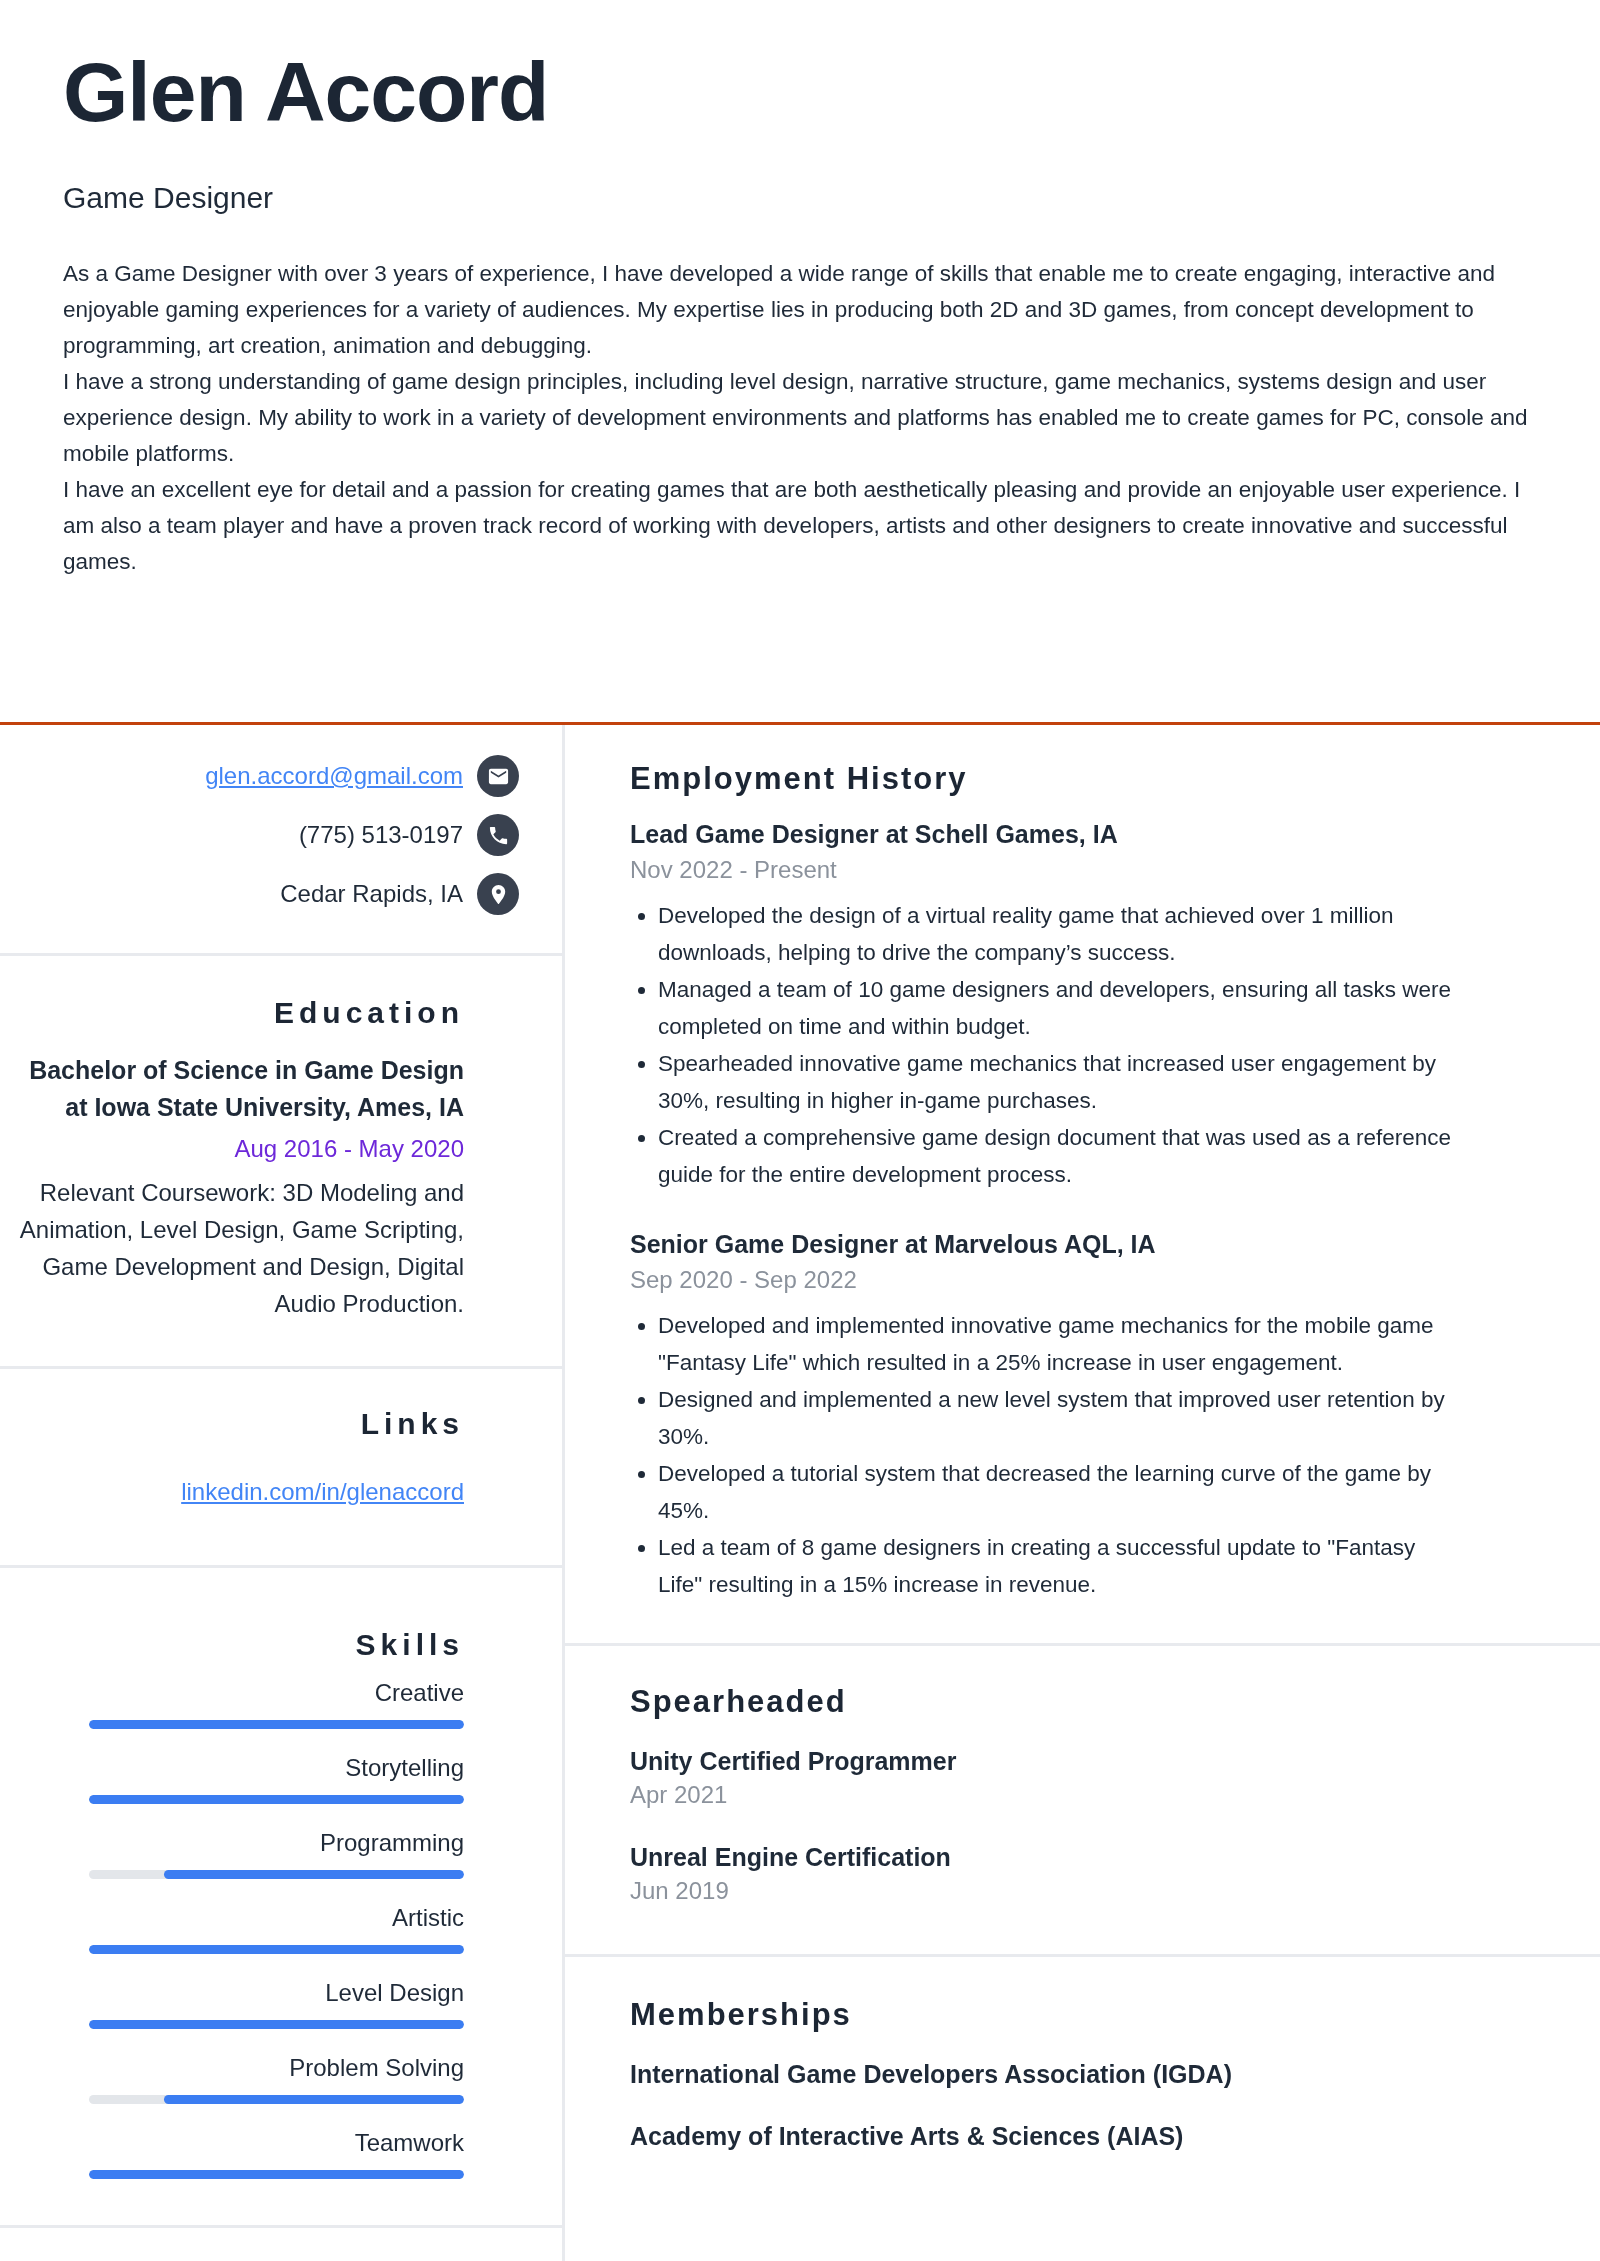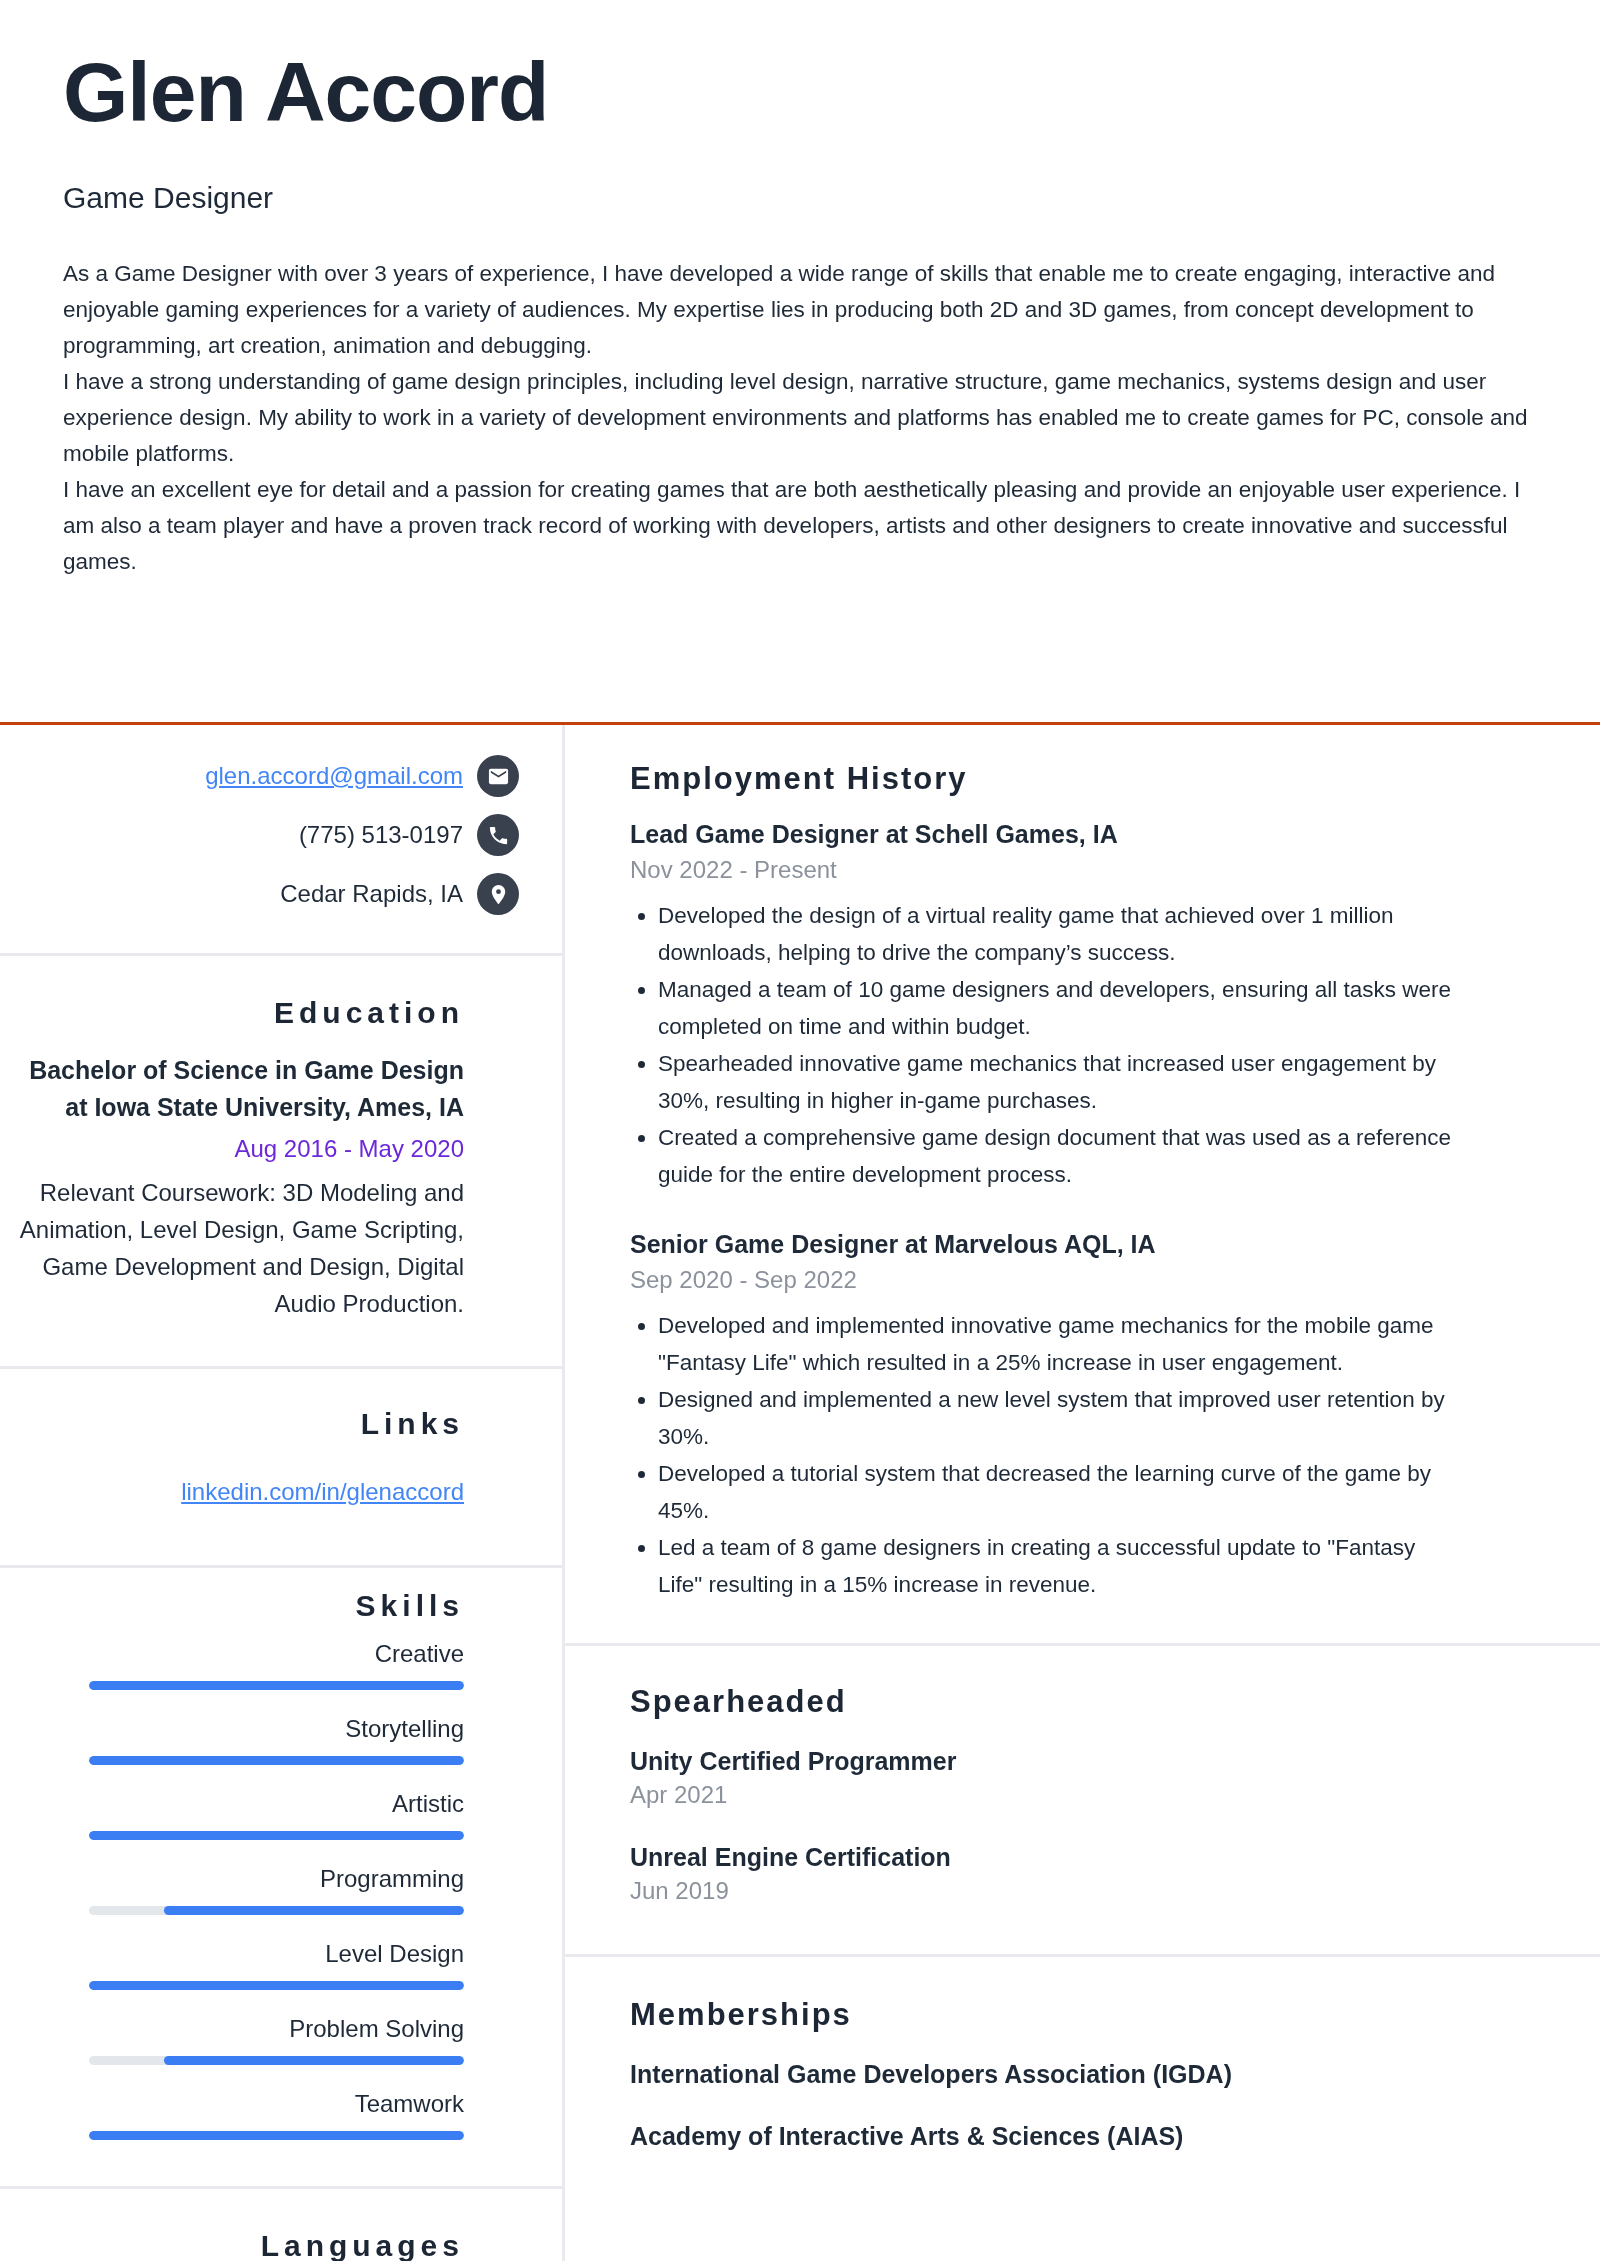--- a/index.html
+++ b/index.html
@@ -102,21 +102,21 @@
   }
   .coursework {
     margin-top: 8px;
     font-size: 24px;
     line-height: 37px;
   }
 
   .links-section { padding: 38px 98px 56px 10px; }
   .links-section a { display: inline-block; margin-top: 16px; font-size: 24px; line-height: 34px; }
 
-  .skills-section { padding: 21px 98px 46px 10px; }
+  .skills-section { padding: 60px 98px 46px 10px; }
   .skills-list { margin-top: 14px; }
   .skill { margin-bottom: 22px; }
   .skill:last-child { margin-bottom: 0; }
   .skill-label { font-size: 24px; line-height: 34px; }
   .skill-bar {
     margin-top: 10px;
     margin-left: auto;
     width: 375px;
     height: 9px;
     border-radius: 5px;
@@ -235,30 +235,30 @@
             </div>
 
             <div class="skill">
               <div class="skill-label">Storytelling</div>
               <div class="skill-bar">
                 <div class="skill-fill" style="width: 100%;"></div>
               </div>
             </div>
 
             <div class="skill">
+              <div class="skill-label">Programming</div>
+              <div class="skill-bar">
+                <div class="skill-fill" style="width: 80%;"></div>
+              </div>
+            </div>
+
+            <div class="skill">
               <div class="skill-label">Artistic</div>
               <div class="skill-bar">
                 <div class="skill-fill" style="width: 100%;"></div>
-              </div>
-            </div>
-
-            <div class="skill">
-              <div class="skill-label">Programming</div>
-              <div class="skill-bar">
-                <div class="skill-fill" style="width: 80%;"></div>
               </div>
             </div>
 
             <div class="skill">
               <div class="skill-label">Level Design</div>
               <div class="skill-bar">
                 <div class="skill-fill" style="width: 100%;"></div>
               </div>
             </div>
 

